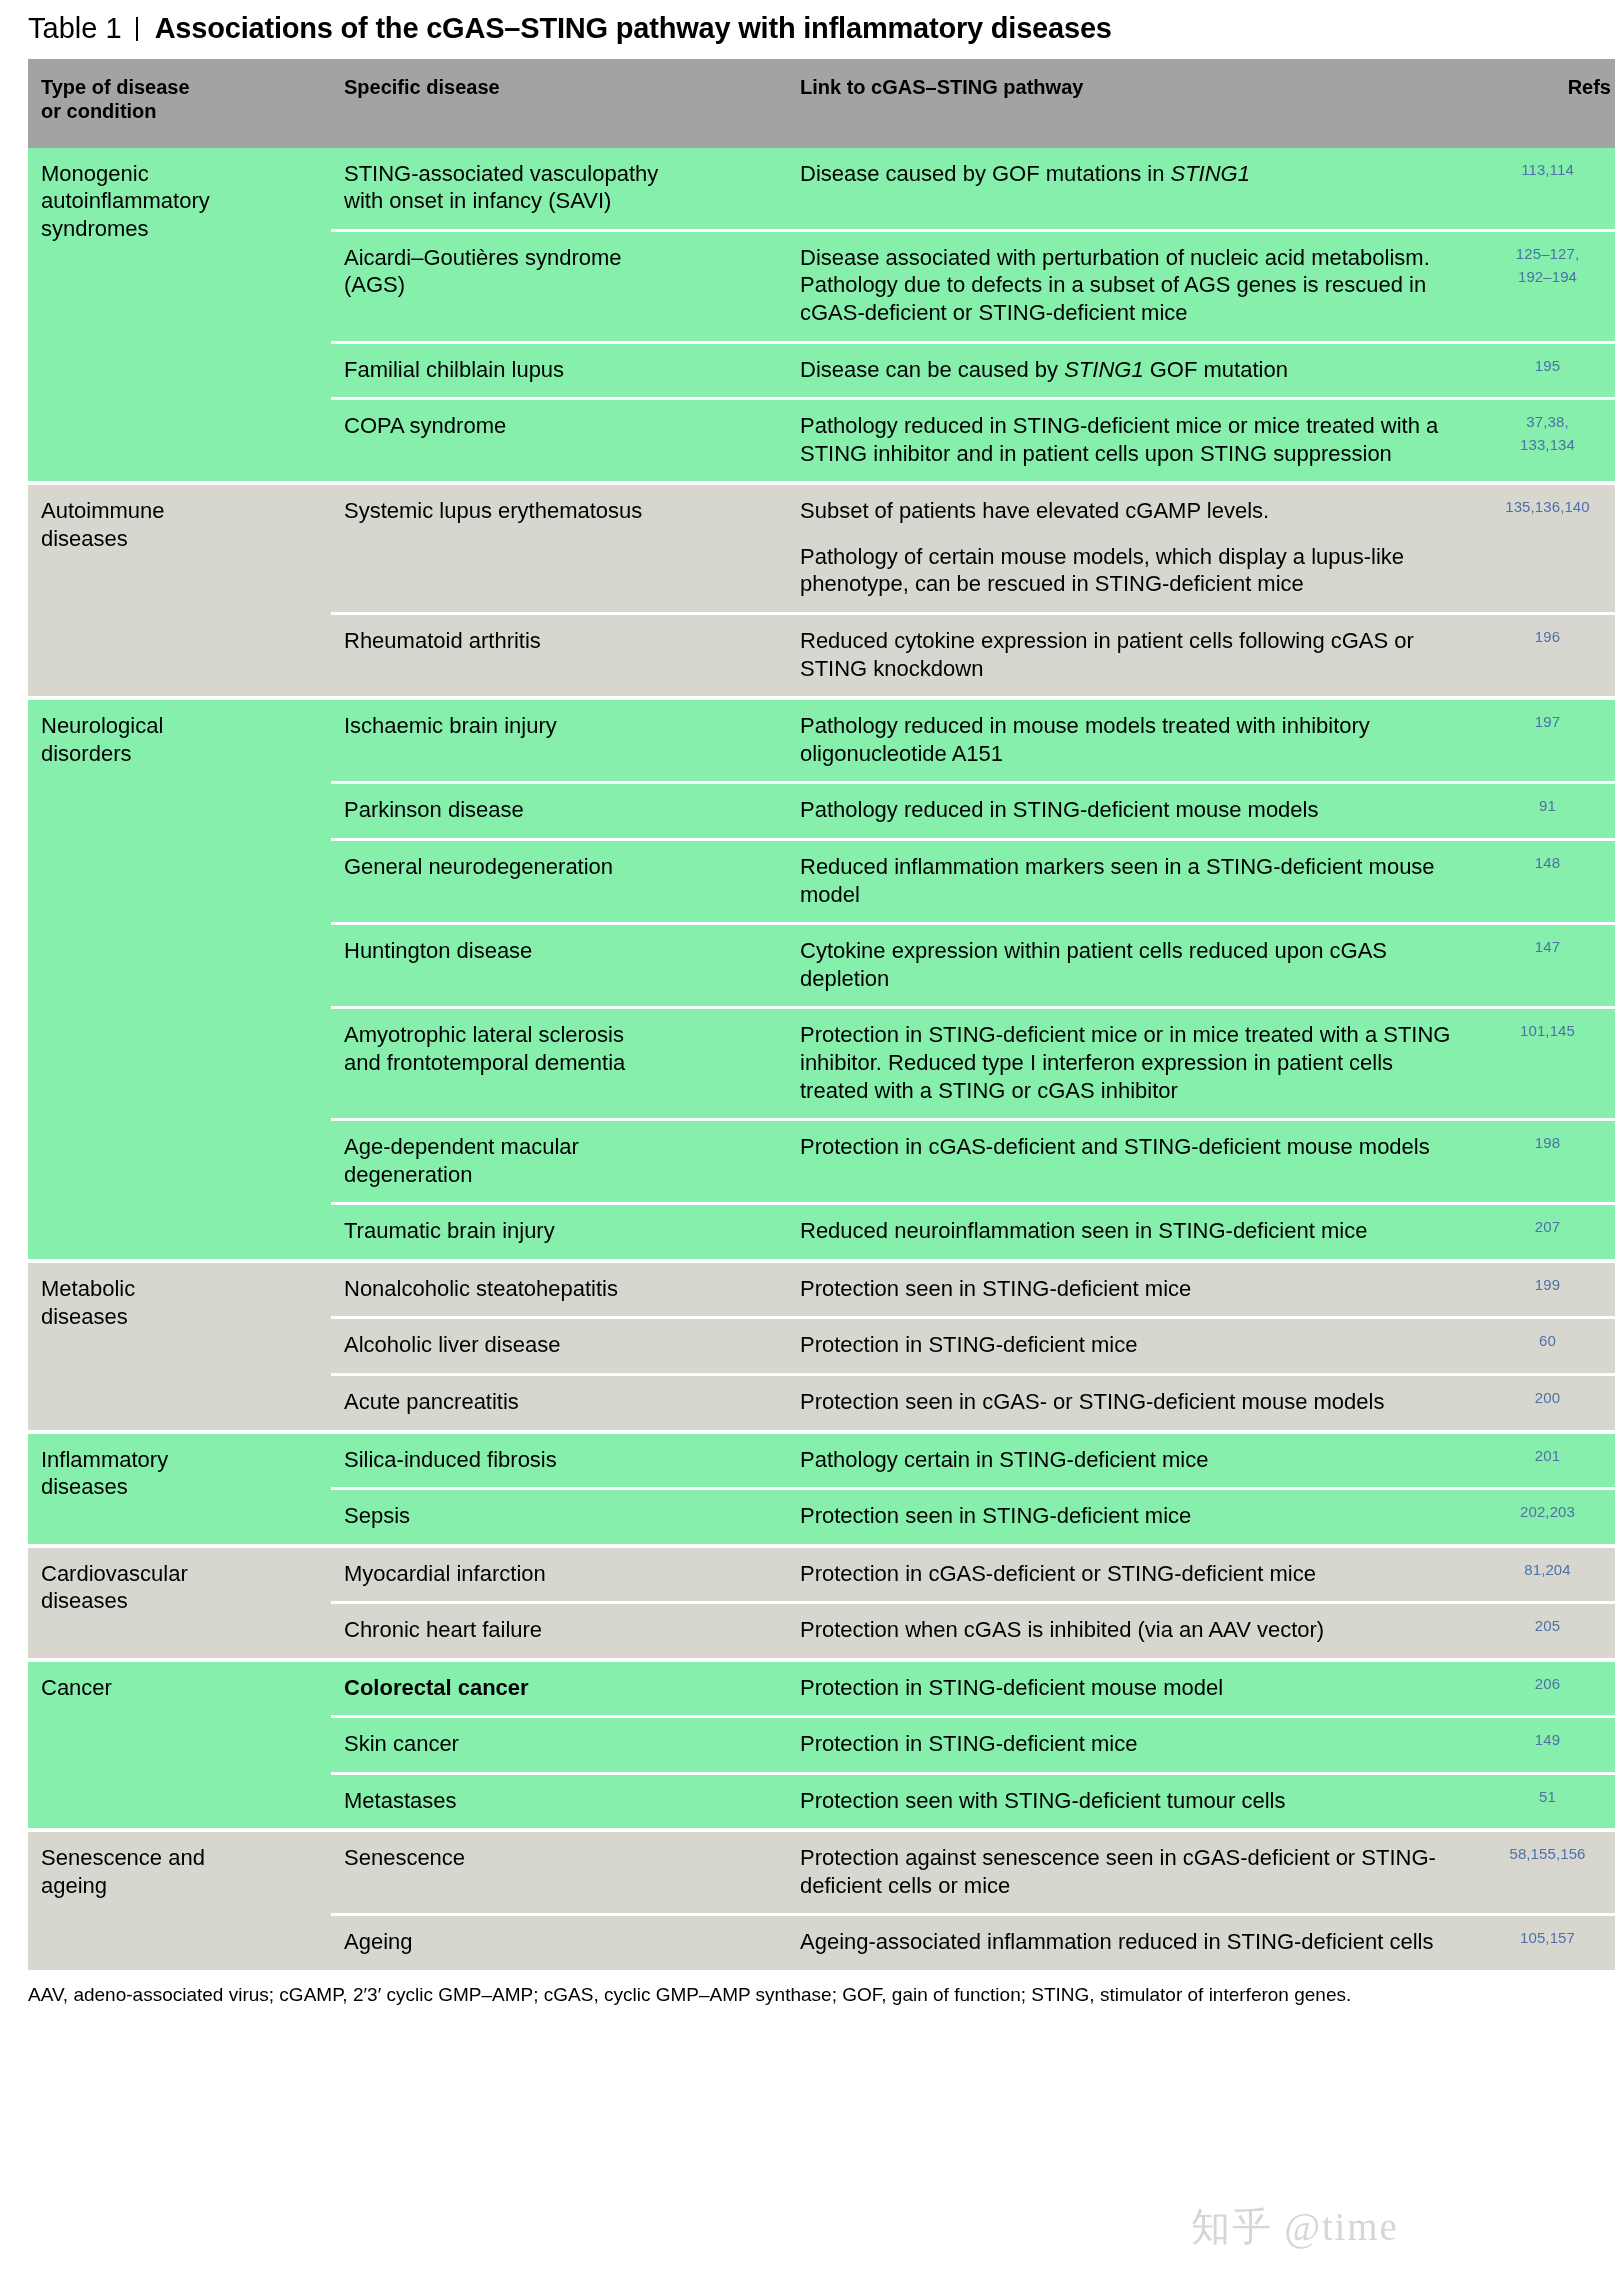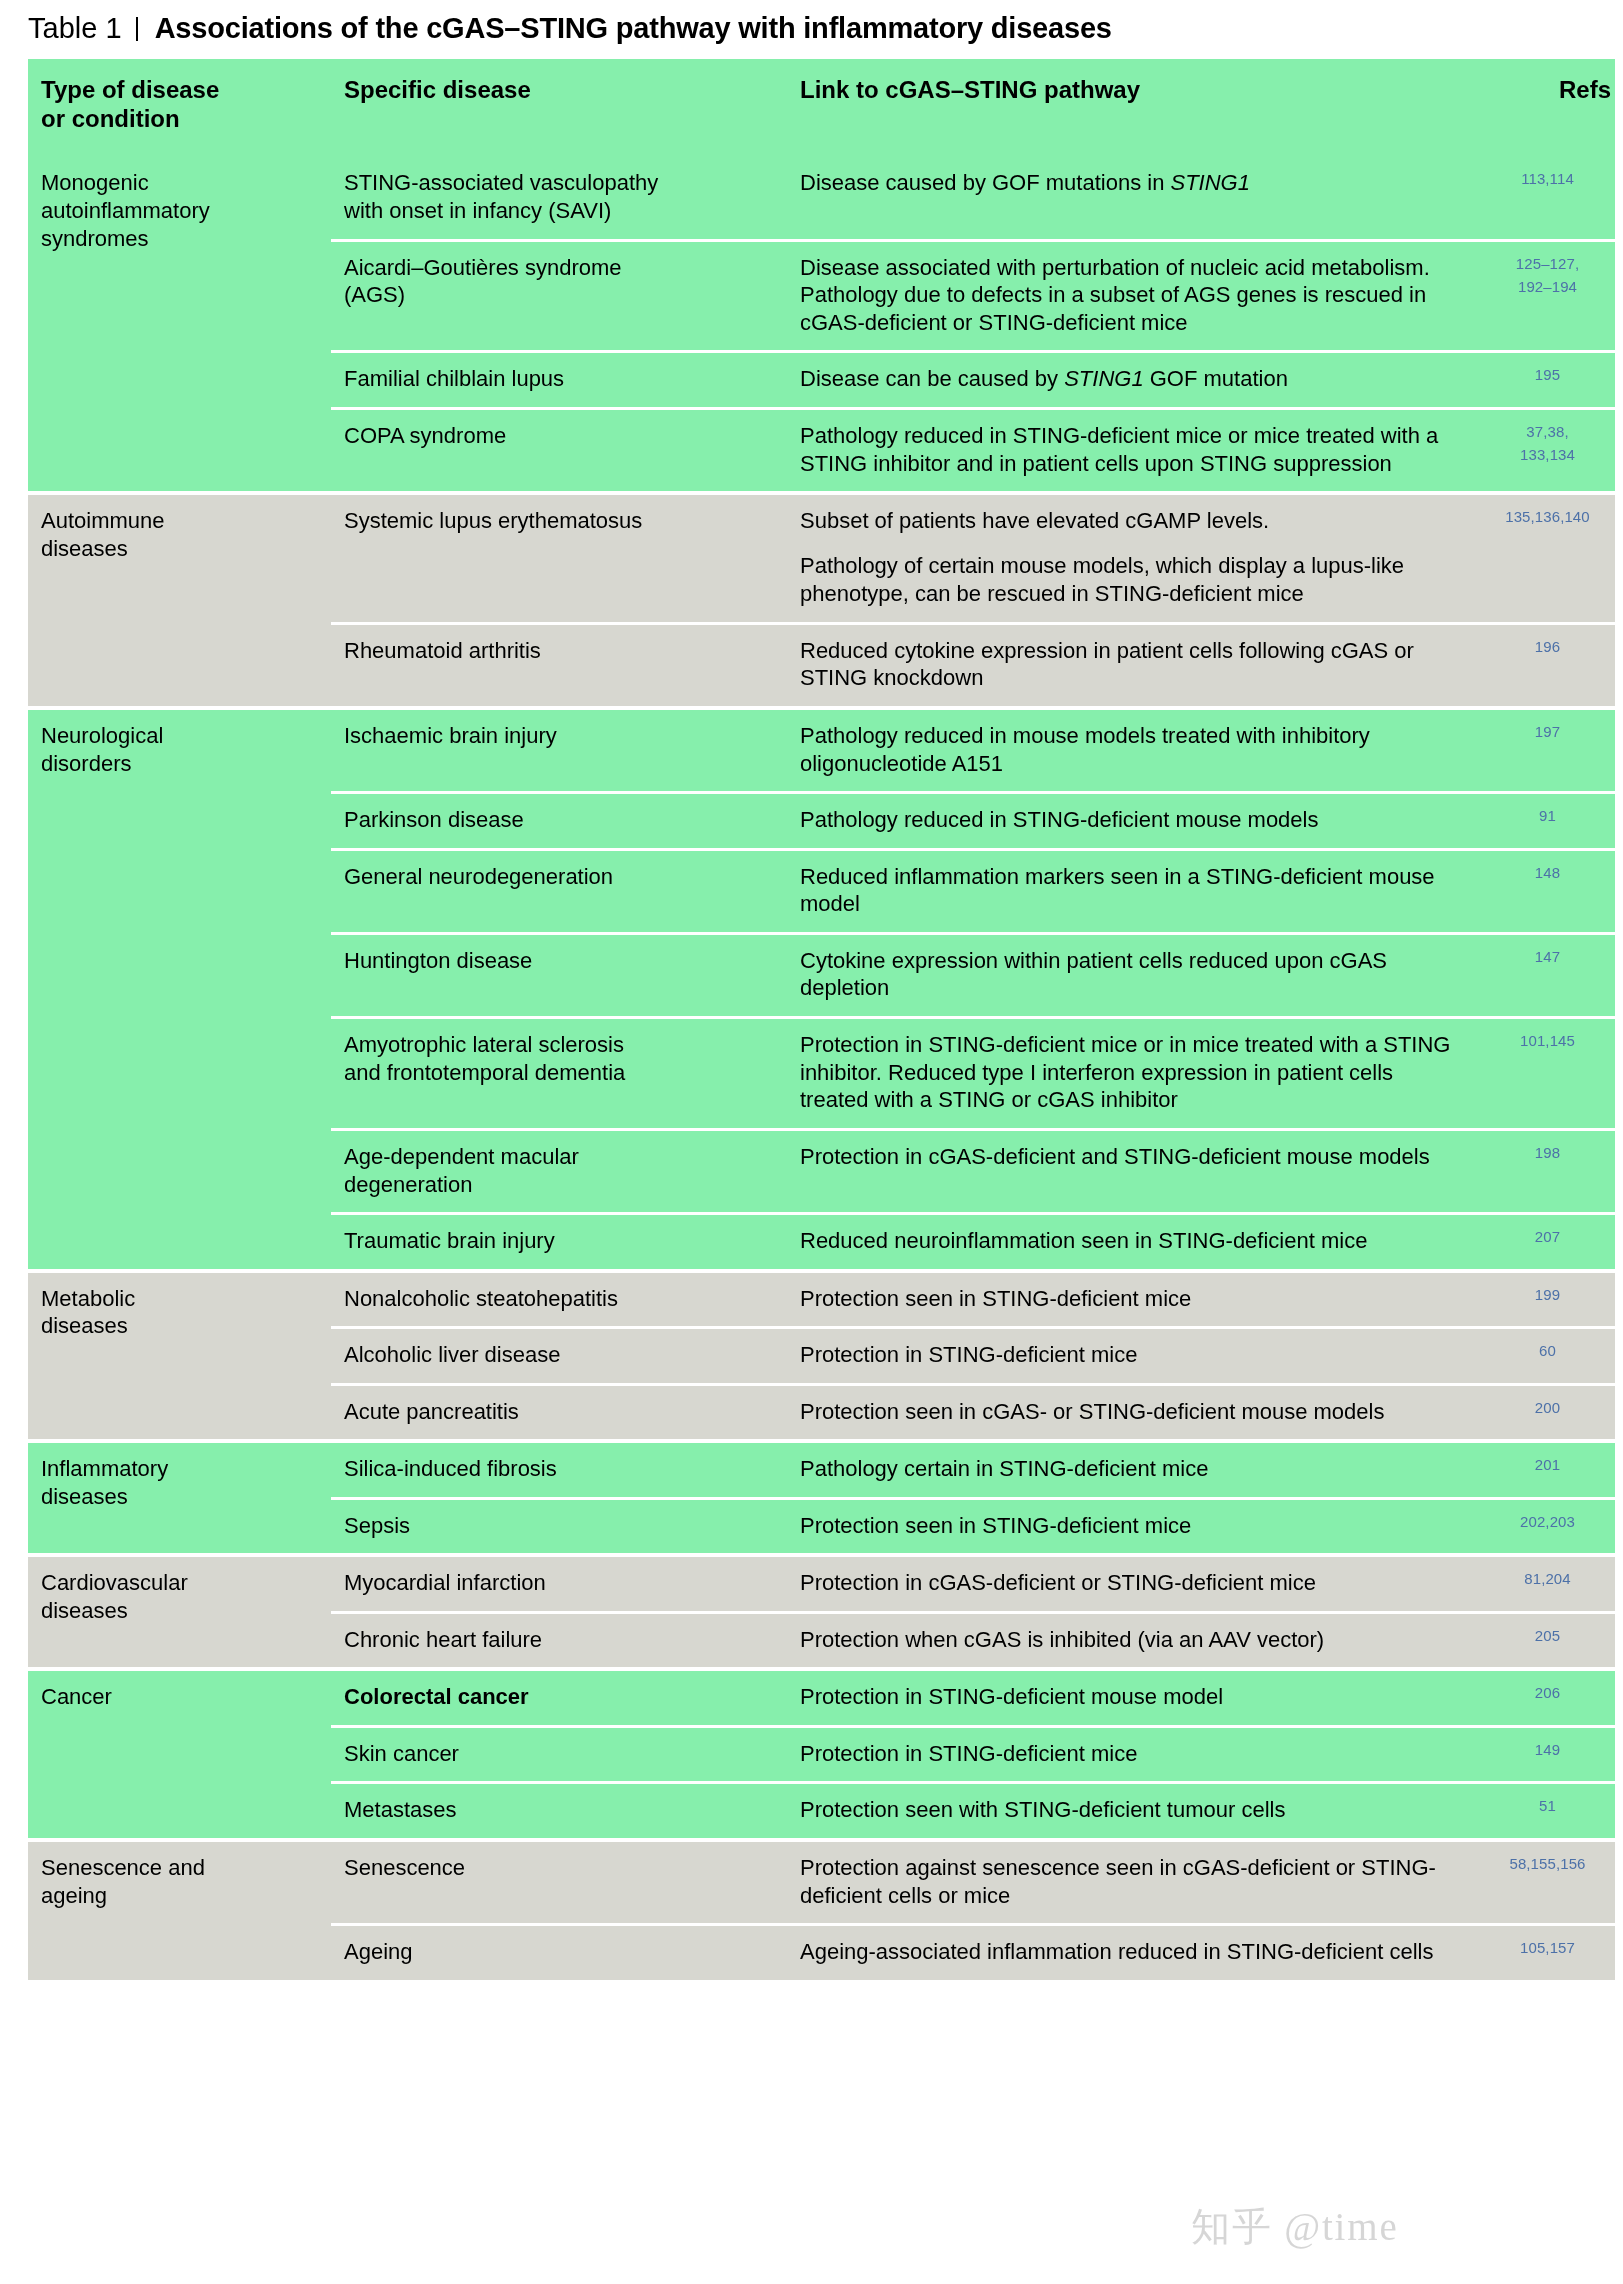--- a/index.html
+++ b/index.html
@@ -52,22 +52,22 @@
     border-collapse: collapse;
     table-layout: fixed;
   }
   col.c-type  { width: 303px; }
   col.c-spec  { width: 456px; }
   col.c-link  { width: 688px; }
   col.c-refs  { width: 140px; }
 
   
   thead th {
-    background: #86efac;
-    font-size: 24px;
+    background: #a3a3a3;
+    font-size: 20px;
     font-weight: 700;
     text-align: left;
     vertical-align: top;
     padding: 15.6px 9.2px 24px 13px;
     line-height: 1.22;
     box-sizing: border-box;
   }
   thead th.th-refs {
     text-align: right;
     padding-right: 4px;
@@ -416,16 +416,17 @@
           <td class="link-cell">
             <div class="para">Ageing-associated inflammation reduced in STING-deficient cells</div>
           </td>
           <td class="refs-cell">
             <span class="refs">105,157</span>
           </td>
         </tr>
       </tbody>
   </table>
 
+  <div class="footer">AAV, adeno-associated virus; cGAMP, 2′3′ cyclic GMP–AMP; cGAS, cyclic GMP–AMP synthase; GOF, gain of function; STING, stimulator of interferon genes.</div>
 
   <div class="watermark">知乎 @time</div>
 </div>
 
 
 </body></html>

